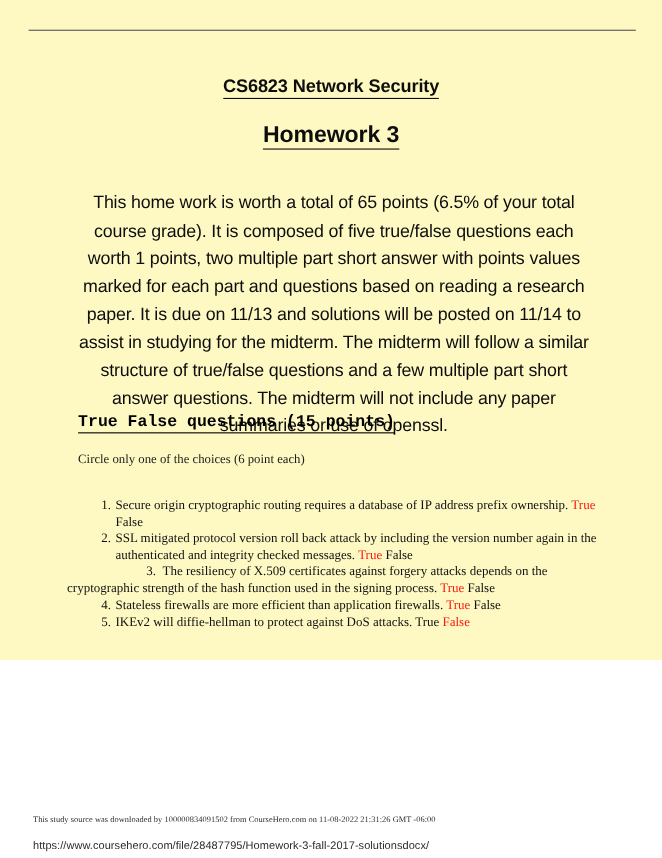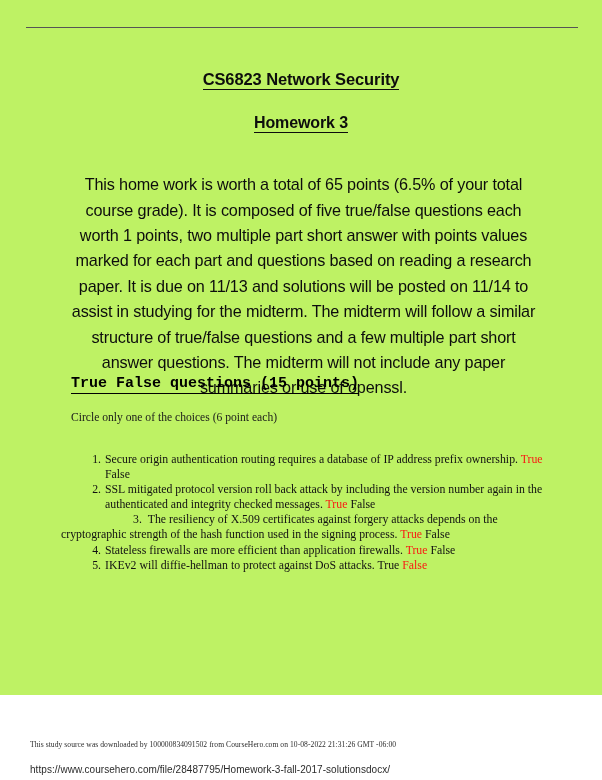--- a/index.html
+++ b/index.html
@@ -13,22 +13,22 @@
     position: relative;
     font-family: "Liberation Serif", serif;
     color: #000000;
     overflow: hidden;
   }
 
   .page {
     position: absolute;
     inset: 0;
     width: 602px;
-    height: 695px;
-    background: #bef264;
+    height: 600px;
+    background: #fef9c3;
   }
 
   
   .top-rule {
     position: absolute;
     left: 26px;
     top: 27px;
     width: 552px;
     height: 1px;
     background: #555555;
@@ -56,21 +56,21 @@
     top: 69px;
     width: 602px;
     font-size: 16.5px;
     line-height: 20px;
   }
   .doc-subtitle {
     position: absolute;
     left: 0;
     top: 113px;
     width: 602px;
-    font-size: 16px;
+    font-size: 21px;
     line-height: 20px;
   }
   .uline {
     border-bottom: 1.6px solid #0d0d0d;
     padding-bottom: 1px;
   }
 
   
   .intro {
     position: absolute;
@@ -199,21 +199,21 @@
 
     <p class="intro">This home work is worth a total of 65 points (6.5% of your total course grade). It is composed of five true/false questions each worth 1 points, two multiple part short answer with points values marked for each part and questions based on reading a research paper. It is due on 11/13 and solutions will be posted on 11/14 to assist in studying for the midterm. The midterm will follow a similar structure of true/false questions and a few multiple part short answer questions. The midterm will not include any paper summaries or use of openssl.</p>
 
     <div class="section-heading"><span class="uline">True False questions (15 points)</span></div>
 
     <div class="instruction">Circle only one of the choices (6 point each)</div>
 
     <div class="questions">
 
       <div class="q-item">
-        <span class="q-num">1.</span><span class="q-text">Secure origin authentication routing requires a database of IP address prefix ownership.</span>
+        <span class="q-num">1.</span><span class="q-text">Secure origin cryptographic routing requires a database of IP address prefix ownership.</span>
         <span class="ans-red">True</span>
         <span class="ans-black">False</span>
       </div>
 
       <div class="q-item">
         <span class="q-num">2.</span><span class="q-text">SSL mitigated protocol version roll back attack by including the version number again in the authenticated and integrity checked messages.</span>
         <span class="ans-red">True</span>
         <span class="ans-black">False</span>
       </div>
 
@@ -230,17 +230,17 @@
       </div>
 
       <div class="q-item">
         <span class="q-num">5.</span><span class="q-text">IKEv2 will diffie-hellman to protect against DoS attacks.</span>
         <span class="ans-black">True</span>
         <span class="ans-red">False</span>
       </div>
 
     </div>
 
-    <div class="footer-note">This study source was downloaded by 100000834091502 from CourseHero.com on 10-08-2022 21:31:26 GMT -06:00</div>
+    <div class="footer-note">This study source was downloaded by 100000834091502 from CourseHero.com on 11-08-2022 21:31:26 GMT -06:00</div>
     <div class="footer-url">https://www.coursehero.com/file/28487795/Homework-3-fall-2017-solutionsdocx/</div>
 
   </div>
 </div>
 
 </body></html>

